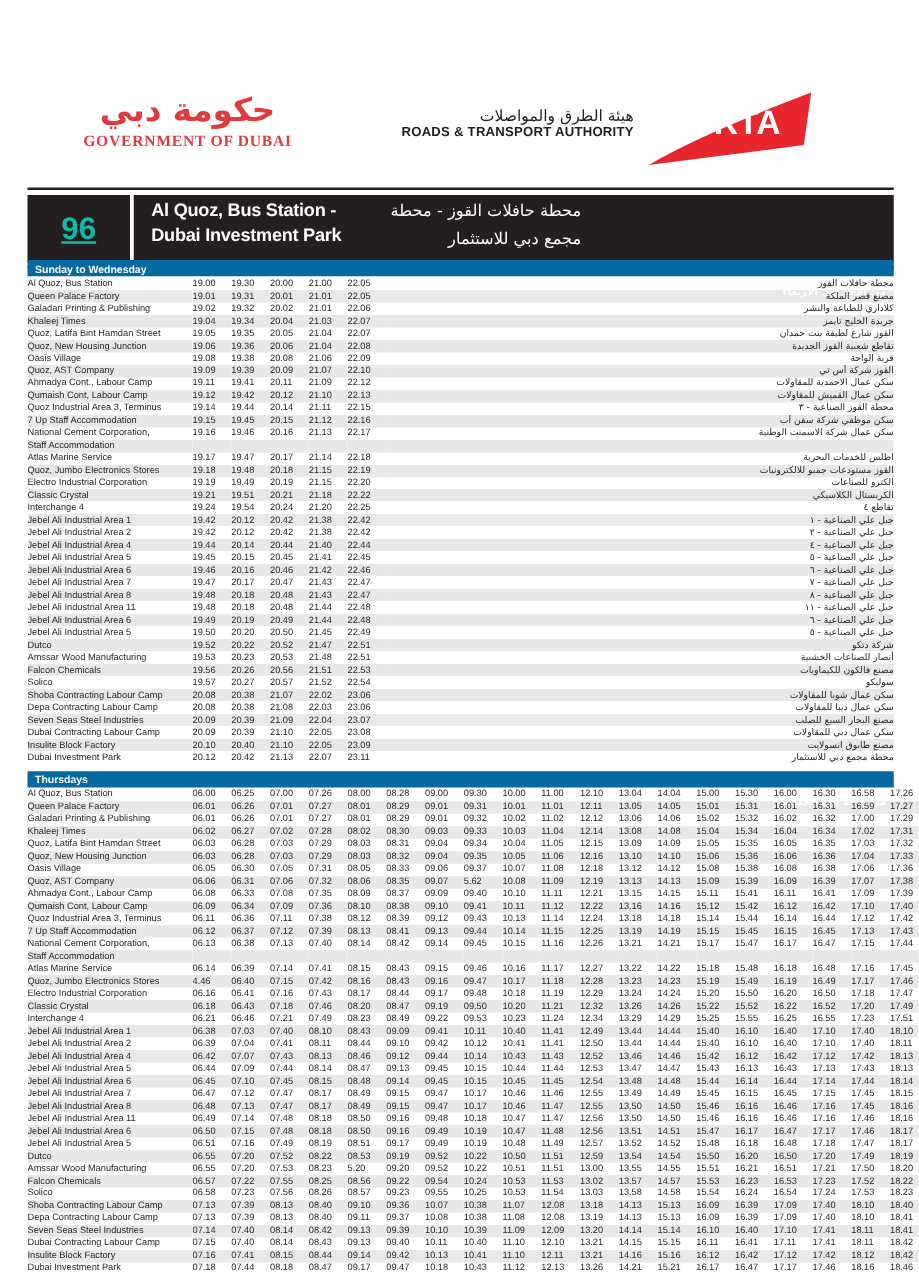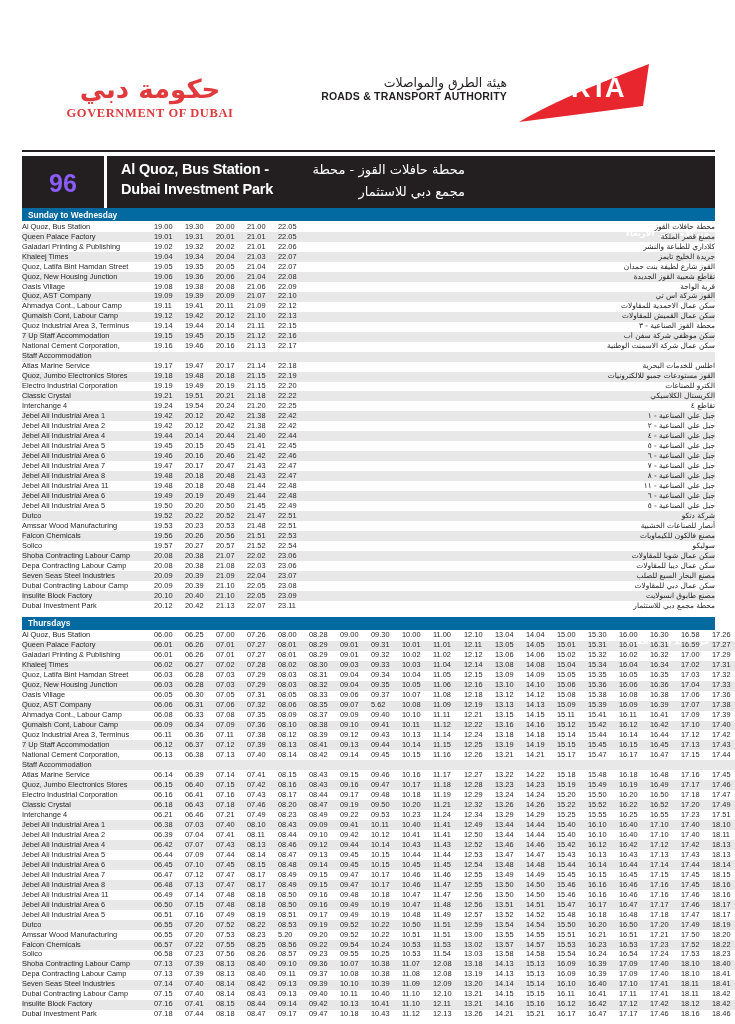--- a/index.html
+++ b/index.html
@@ -49,21 +49,21 @@
     color: #e03a3e;
     font-family: "Liberation Serif", serif;
     font-weight: bold;
     font-size: 12.5px;
     letter-spacing: 0.6px;
     margin-top: 2px;
   }
   .rta-block {
     position: absolute;
     right: 8px;
-    top: 62px;
+    top: 72px;
     display: flex;
     align-items: center;
     justify-content: flex-end;
   }
   .rta-text {
     text-align: right;
     margin-right: 4px;
     padding-bottom: 8px;
   }
   .rta-ar {
@@ -105,24 +105,25 @@
     display: flex;
     background: #231f20;
     height: 54px;
     align-items: stretch;
   }
   .route-num {
     width: 82px;
     display: flex;
     align-items: center;
     justify-content: center;
-    color: #8b5cf6;
+    color: #14b8a6;
     font-size: 25px;
     font-weight: bold;
     border-right: 3px solid #ffffff;
+    text-decoration: underline;
   }
   .route-names {
     flex: 1;
     padding: 3px 0 0 14px;
     color: #ffffff;
     display: flex;
     flex-direction: row;
     justify-content: center;
   }
   .route-en {
@@ -948,21 +949,21 @@
             <td class="time">15.18</td>
             <td class="time">15.48</td>
             <td class="time">16.18</td>
             <td class="time">16.48</td>
             <td class="time">17.16</td>
             <td class="time">17.45</td>
             <td class="ar">اطلس للخدمات البحرية</td>
           </tr>
           <tr class="alt">
             <td class="stop">Quoz, Jumbo Electronics Stores</td>
-            <td class="time">06.15</td>
+            <td class="time">4.46</td>
             <td class="time">06.40</td>
             <td class="time">07.15</td>
             <td class="time">07.42</td>
             <td class="time">08.16</td>
             <td class="time">08.43</td>
             <td class="time">09.16</td>
             <td class="time">09.47</td>
             <td class="time">10.17</td>
             <td class="time">11.18</td>
             <td class="time">12.28</td>

